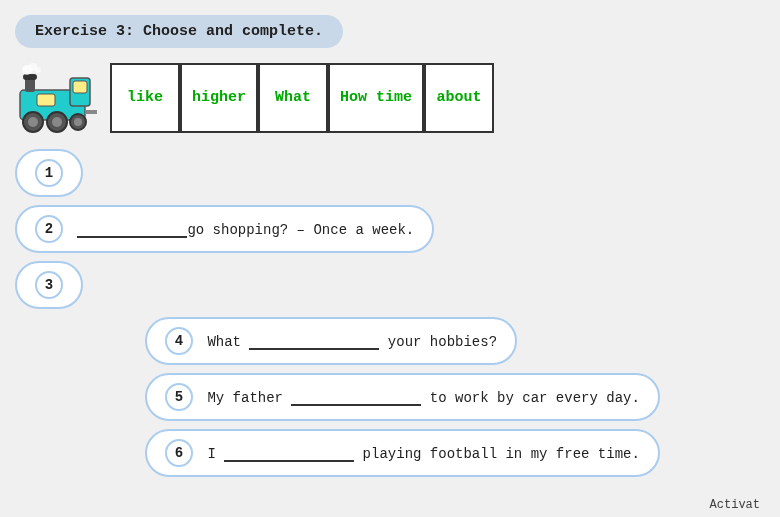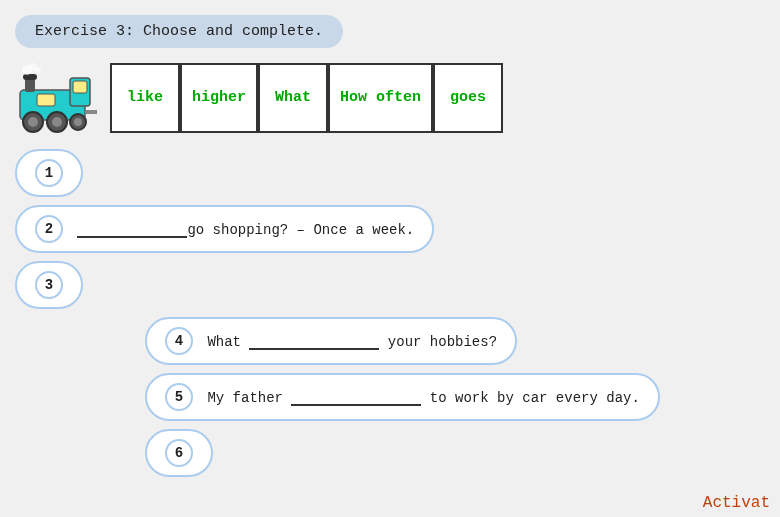--- a/index.html
+++ b/index.html
@@ -24,21 +24,21 @@
       padding: 15px;
       position: relative;
     }
 
     .exercise-title {
       background-color: #c8d8e8;
       border-radius: 20px;
       padding: 8px 20px;
       display: inline-block;
       font-size: 15px;
-      font-weight: normal;
+      font-weight: bold;
       color: #222;
       margin-bottom: 12px;
     }
 
     .word-bank-area {
       display: flex;
       align-items: center;
       gap: 0px;
       margin-bottom: 14px;
     }
@@ -121,23 +121,23 @@
     .train-container {
       width: 90px;
       height: 75px;
       margin-right: 5px;
       flex-shrink: 0;
     }
 
     .watermark {
       position: absolute;
       bottom: 5px;
-      right: 10px;
-      font-size: 16px;
-      color: #c2410c;
+      right: 20px;
+      font-size: 12px;
+      color: #404040;
     }
   </style>
 </head>
 <body>
 
 <div class="main-container">
 
   
   <div class="exercise-title">Exercise 3: Choose and complete.</div>
 
@@ -176,24 +176,24 @@
     <div class="word-box">
       <span>like</span>
     </div>
     <div class="word-box">
       <span>higher</span>
     </div>
     <div class="word-box">
       <span>What</span>
     </div>
     <div class="word-box">
-      <span>How often</span>
-    </div>
-    <div class="word-box">
-      <span>goes</span>
+      <span>How time</span>
+    </div>
+    <div class="word-box">
+      <span>about</span>
     </div>
   </div>
 
   
   <div class="questions-area">
 
     <div class="question-row">
       <div class="question-bubble">
         <div class="question-num">1</div>
       </div>
@@ -222,20 +222,21 @@
     <div class="question-row indented">
       <div class="question-bubble">
         <div class="question-num">5</div>
         <span>&nbsp;My father <span class="blank blank-longer"></span> to work by car every day.</span>
       </div>
     </div>
 
     <div class="question-row indented">
       <div class="question-bubble">
         <div class="question-num">6</div>
+        <span>&nbsp;I <span class="blank blank-longer"></span> playing football in my free time.</span>
       </div>
     </div>
 
   </div>
 
   
   <div class="watermark">Activat</div>
 
 </div>
 

